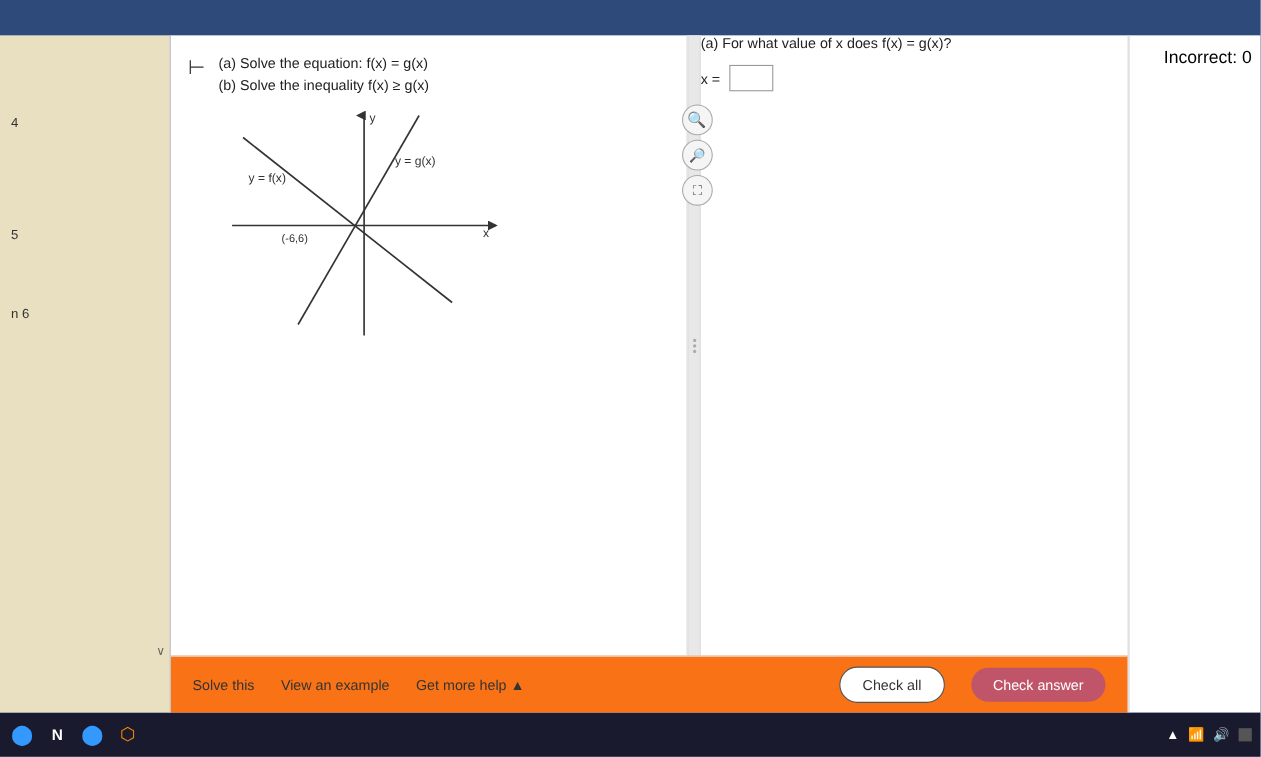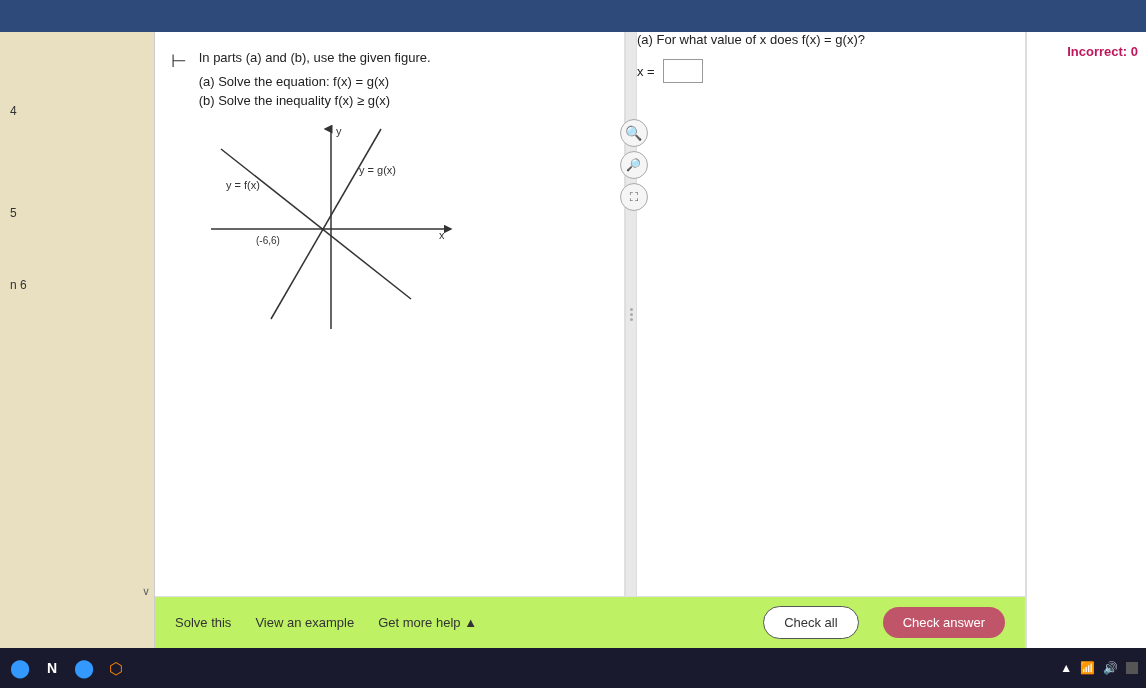--- a/index.html
+++ b/index.html
@@ -191,30 +191,29 @@
     .right-sidebar {
       width: 120px;
       background: #fff;
       padding: 12px 8px;
       border-left: 1px solid #ddd;
       display: flex;
       flex-direction: column;
     }
 
     .score-label {
-      font-size: 13px;
-      color: #be185d;
+      font-size: 16px;
+      color: #000000;
       text-align: right;
-      font-weight: bold;
     }
 
     
     .bottom-bar {
       height: 52px;
-      background: #bef264;
+      background: #f97316;
       border-top: 1px solid #e0e0e0;
       display: flex;
       align-items: center;
       padding: 0 20px;
       gap: 24px;
     }
 
     .bottom-link {
       font-size: 13px;
       color: #333;
@@ -304,21 +303,20 @@
       <div style="position:absolute;bottom:50px;right:4px;cursor:pointer;font-size:11px;color:#666;">∨</div>
     </div>
 
     <div class="problem-area">
       <div class="problem-content">
 
         <div class="left-panel">
           <div class="problem-header">
             <span class="back-arrow">⊢</span>
             <div class="problem-instructions">
-              <div class="title">In parts (a) and (b), use the given figure.</div>
               <div>(a) Solve the equation: f(x) = g(x)</div>
               <div>(b) Solve the inequality f(x) ≥ g(x)</div>
             </div>
           </div>
 
           <div style="display:flex;position:relative;margin-left:20px;">
             <svg class="graph-svg" viewBox="0 0 280 220">
 
               <line x1="20" y1="110" x2="260" y2="110" stroke="#333" stroke-width="1.5" marker-end="url(#arrow-right)"></line>
               <line x1="140" y1="210" x2="140" y2="10" stroke="#333" stroke-width="1.5" marker-end="url(#arrow-up)"></line>

